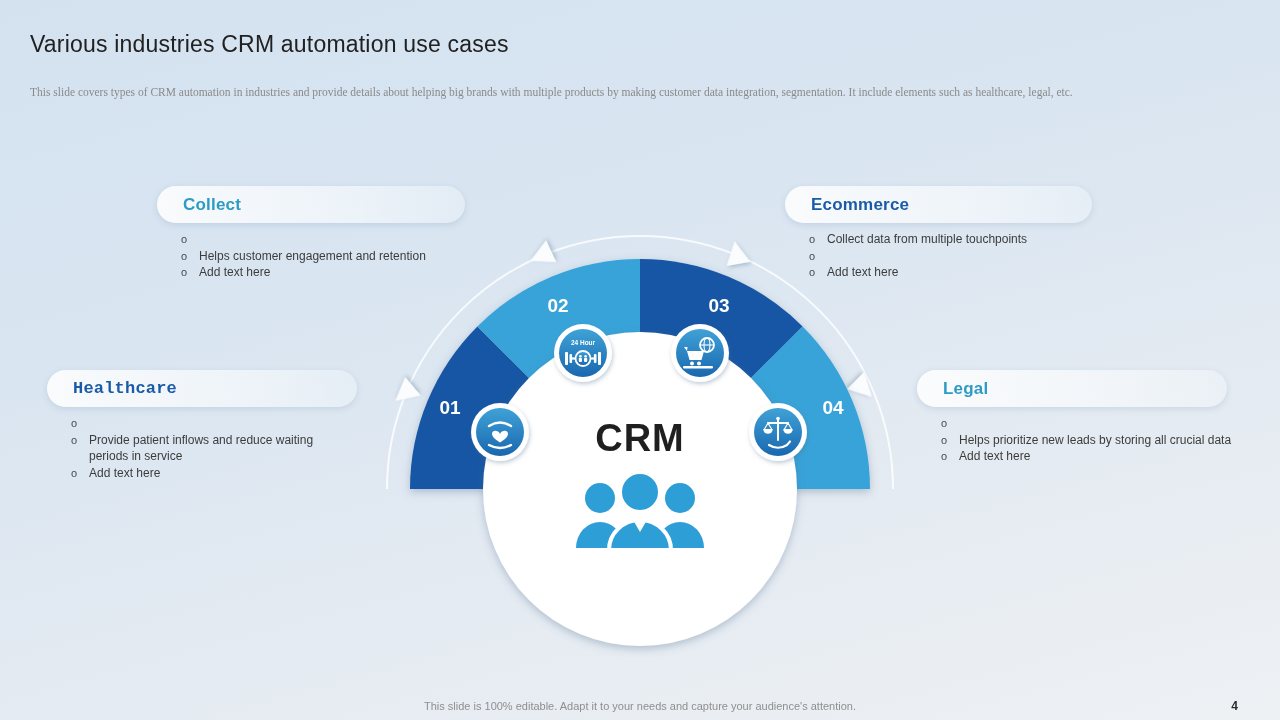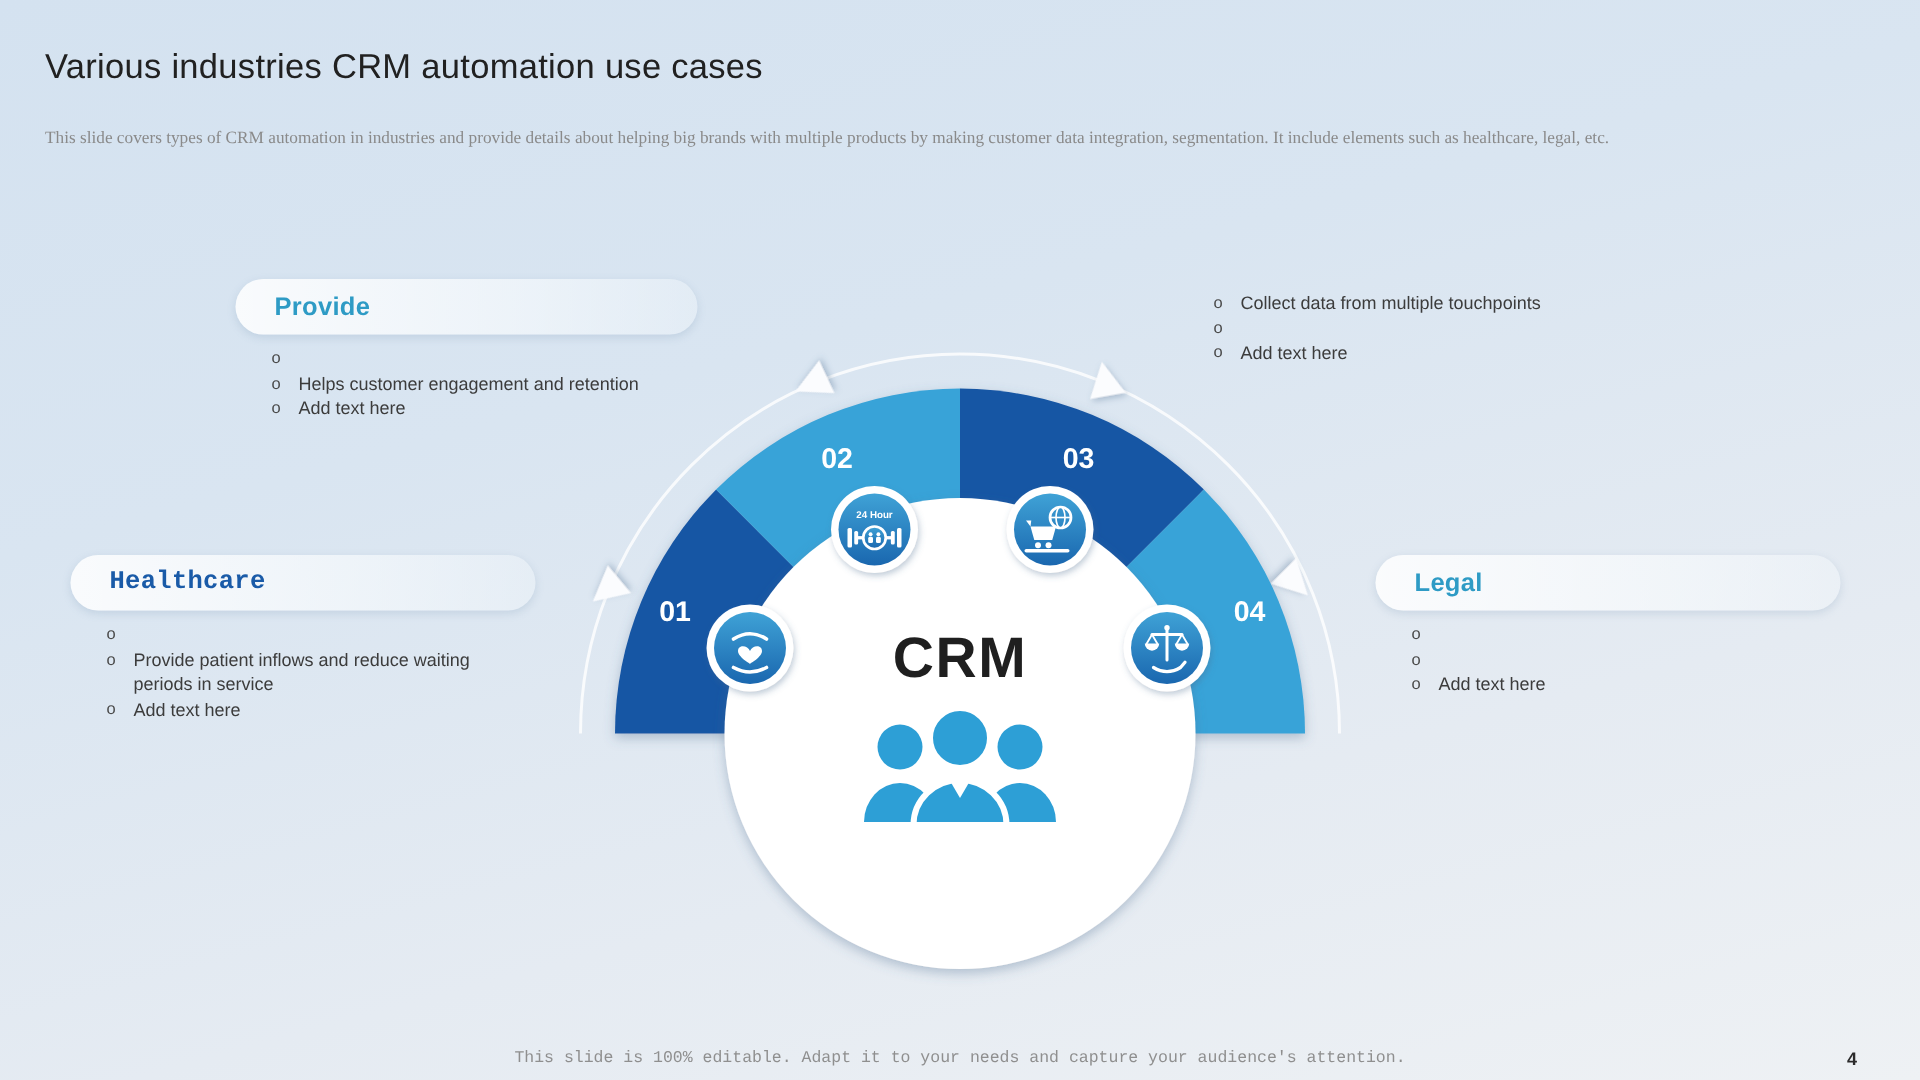--- a/index.html
+++ b/index.html
@@ -24,54 +24,57 @@
     padding-left:26px;box-sizing:border-box;
   }
   .pill span{font-size:17px;font-weight:bold;letter-spacing:.2px;}
   .teal{color:#2e9bc5;}
   .darkblue{color:#1a5ba8;}
   .bullets{margin-top:8px;padding-left:24px;}
   .bullet{display:flex;font-size:12px;color:#3c3c3c;line-height:16.5px;margin:0;}
   .bullet .mark{flex:0 0 auto;width:18px;color:#4a4a4a;font-size:11px;line-height:16.5px;}
   .footer{
     position:absolute;left:0;right:0;top:700px;text-align:center;
-    font-size:11px;color:#8f8f8f;font-family:Liberation Mono, monospace;
+    font-size:11px;color:#8f8f8f;
   }
   .pagenum{
     position:absolute;right:42px;top:699px;font-size:12px;color:#2b2b2b;font-weight:bold;
   }
   .diagram{position:absolute;left:380px;top:228px;width:520px;height:430px;}
   svg text{font-family:"Liberation Sans",sans-serif;}
 </style>
 </head>
 <body>
 
 <div class="title">Various industries CRM automation use cases</div>
 <div class="subtitle">This slide covers types of CRM automation in industries and provide details about helping big brands with multiple products by making customer data integration, segmentation. It include elements such as healthcare, legal, etc.</div>
 
 <div class="card" style="left:157px;top:186px;">
   <div class="pill" style="width:308px;">
-    <span class="teal">Provide</span>
+    <span class="teal">Collect</span>
   </div>
   <div class="bullets" style="width:345px;">
     <div class="bullet">
         <span class="mark">o</span>
       </div>
     <div class="bullet">
         <span class="mark">o</span>
         <span>Helps customer engagement and retention</span>
       </div>
     <div class="bullet">
         <span class="mark">o</span>
         <span>Add text here</span>
       </div>
   </div>
 </div>
 
 <div class="card" style="left:785px;top:186px;">
+  <div class="pill" style="width:307px;">
+    <span class="darkblue">Ecommerce</span>
+  </div>
   <div class="bullets" style="width:365px;">
     <div class="bullet">
         <span class="mark">o</span>
         <span>Collect data from multiple touchpoints</span>
       </div>
     <div class="bullet">
         <span class="mark">o</span>
       </div>
     <div class="bullet">
         <span class="mark">o</span>
@@ -102,20 +105,21 @@
 <div class="card" style="left:917px;top:370px;">
   <div class="pill" style="width:310px;">
     <span class="teal">Legal</span>
   </div>
   <div class="bullets" style="width:335px;">
     <div class="bullet">
         <span class="mark">o</span>
       </div>
     <div class="bullet">
         <span class="mark">o</span>
+        <span>Helps prioritize new leads by storing all crucial data</span>
       </div>
     <div class="bullet">
         <span class="mark">o</span>
         <span>Add text here</span>
       </div>
   </div>
 </div>
 
 <div class="diagram">
 <svg width="520" height="430" viewBox="0 0 520 430" xmlns="http://www.w3.org/2000/svg">

